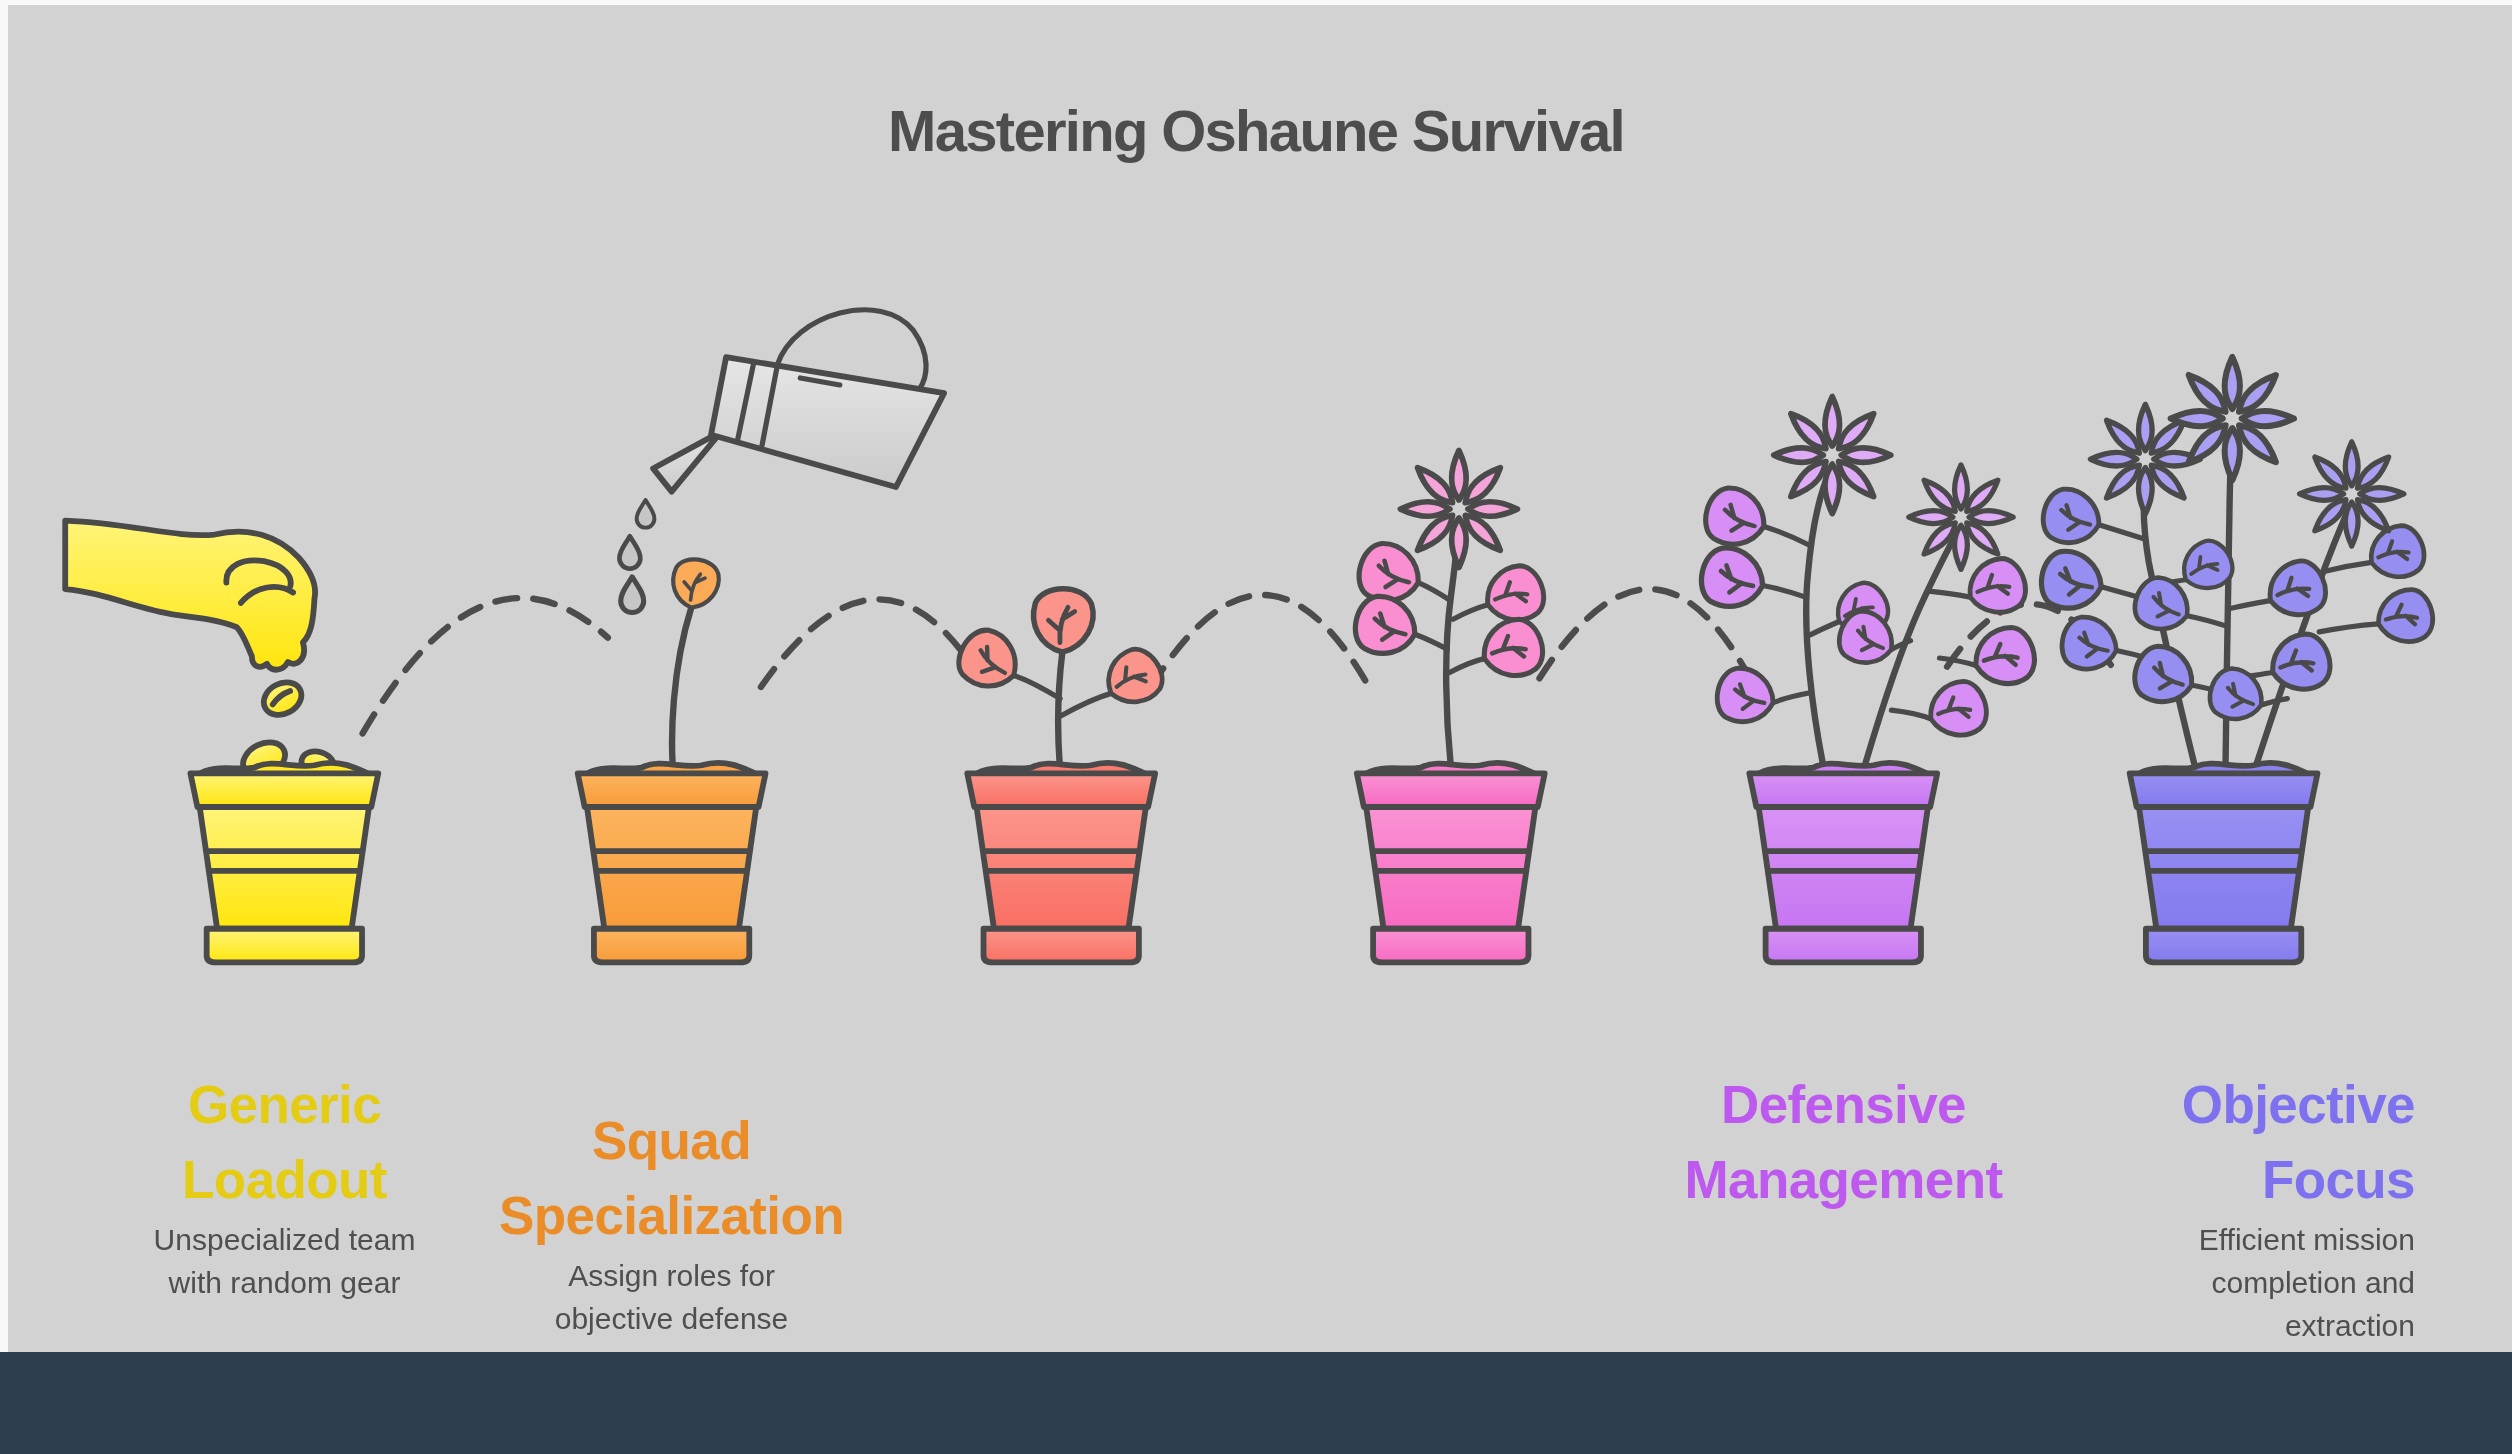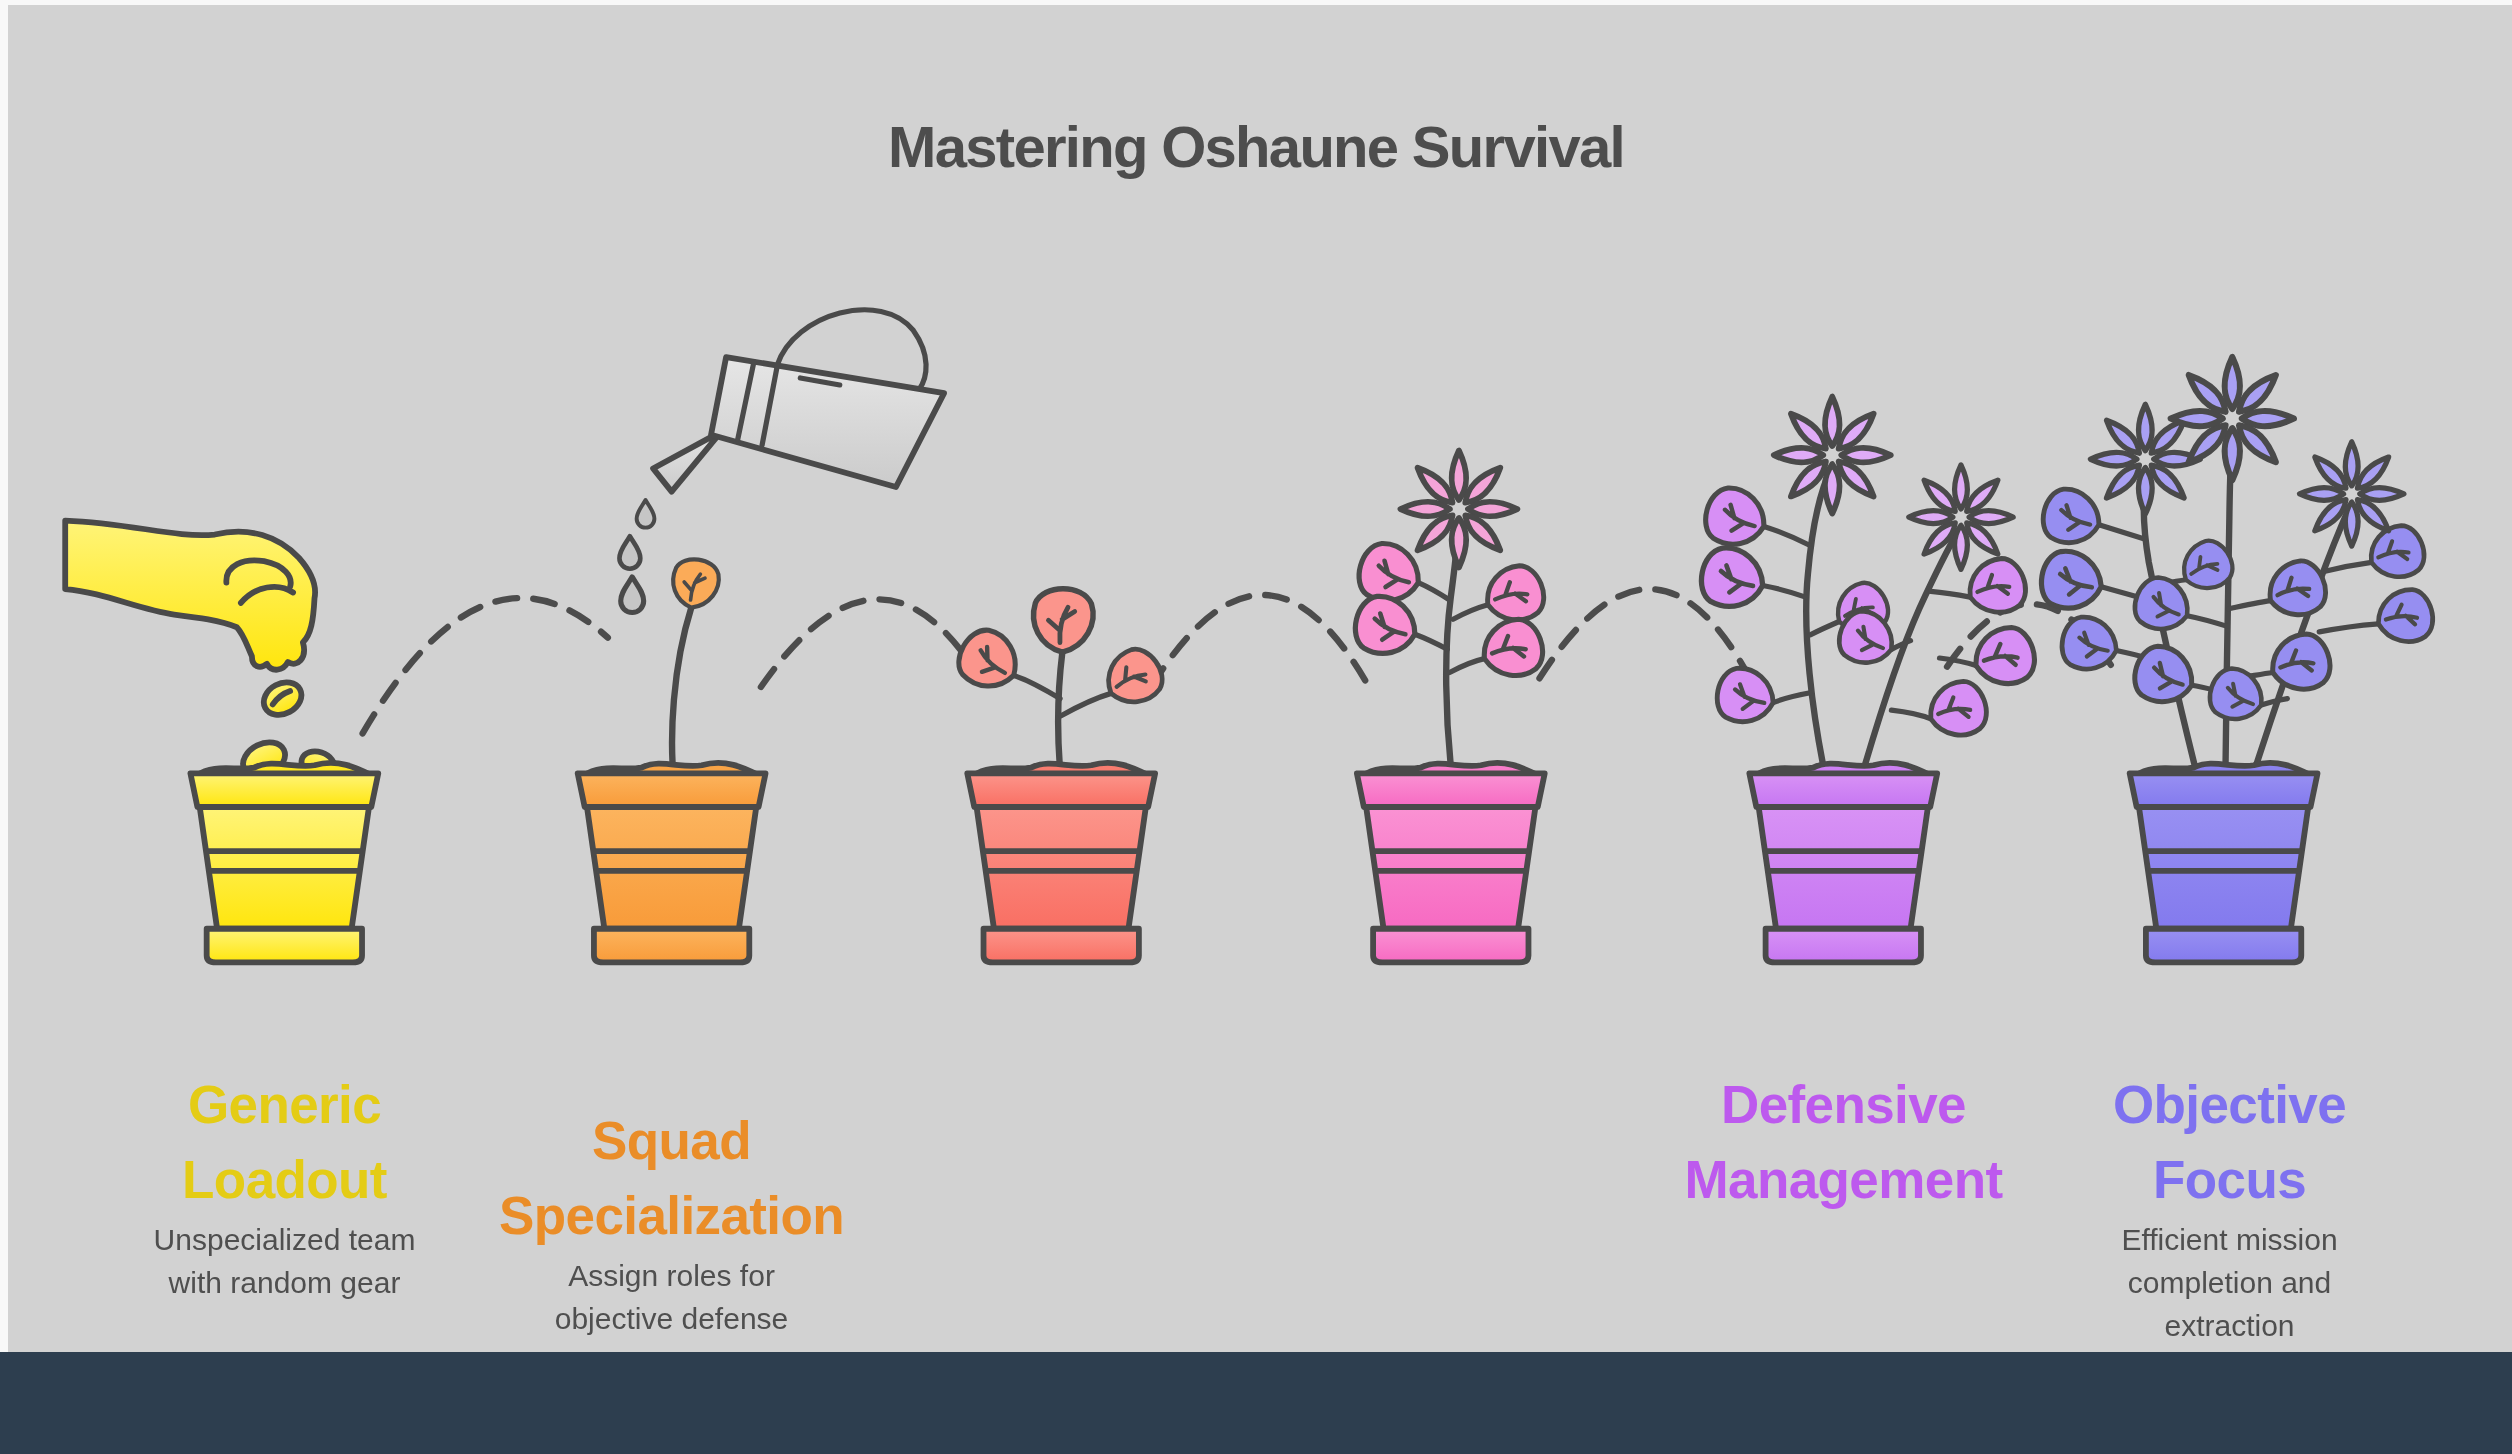--- a/index.html
+++ b/index.html
@@ -16,21 +16,21 @@
   }
   .footer-bar{
     position:absolute;left:0;right:0;bottom:0;height:102px;
     background:var(--footer-bar,#2d3e4f);
   }
   .title{
     position:absolute;top:97px;left:0;right:0;
     text-align:center;
     font-size:58px;font-weight:bold;letter-spacing:-1.7px;
     color:var(--title-text,#4d4d4d);
-    margin:16px;
+    margin:0;
   }
   .art-svg{position:absolute;left:0;top:0;width:2512px;height:1454px;}
 
   .stage-label{
     position:absolute;top:1067px;width:371px;text-align:center;
   }
   .stage-label .heading{
     font-size:53px;font-weight:bold;line-height:1.42;
     white-space:pre-line;letter-spacing:-0.6px;
   }
@@ -38,21 +38,21 @@
     font-size:30px;line-height:1.44;white-space:pre-line;
     color:var(--description-text,#4f4f4f);
   }
   .s0 .heading{color:var(--s0-heading_color,#e4cc15);}
   .s1 .heading{color:var(--s1-heading_color,#ea8d28);margin-top:36px;}
   .s2 .heading{color:var(--s2-heading_color,#ec5348);}
   .s3 .heading{color:var(--s3-heading_color,#ec53ae);}
   .s4 .heading{color:var(--s4-heading_color,#bd59ee);}
   .s5 .heading{color:var(--s5-heading_color,#7e71f0);}
   .lbl0{left:99px;}  .lbl1{left:486px;}  .lbl2{left:876px;}
-  .lbl3{left:1265px;} .lbl4{left:1658px;} .lbl5{left:2044px;}
+  .lbl3{left:1265px;} .lbl4{left:1658px;} .lbl5{left:2044px;text-align:right;}
 
   
   .arc{fill:none;stroke:var(--arc,#4c4c4c);stroke-width:11;
        stroke-dasharray:38 28;stroke-linecap:round;}
   .outlined{stroke:var(--outline,#4a4a4a);stroke-width:10;stroke-linejoin:round;}
   .stem{fill:none;stroke:var(--outline,#4a4a4a);stroke-width:11;stroke-linecap:round;}
   .branch{fill:none;stroke:var(--outline,#4a4a4a);stroke-width:9;stroke-linecap:round;}
   .stripe{fill:none;stroke:var(--outline,#4a4a4a);stroke-width:10;}
   .vein{fill:none;stroke:var(--outline,#4a4a4a);stroke-width:7;stroke-linecap:round;}
   .leafbody{stroke:var(--outline,#4a4a4a);stroke-width:8;stroke-linejoin:round;}

